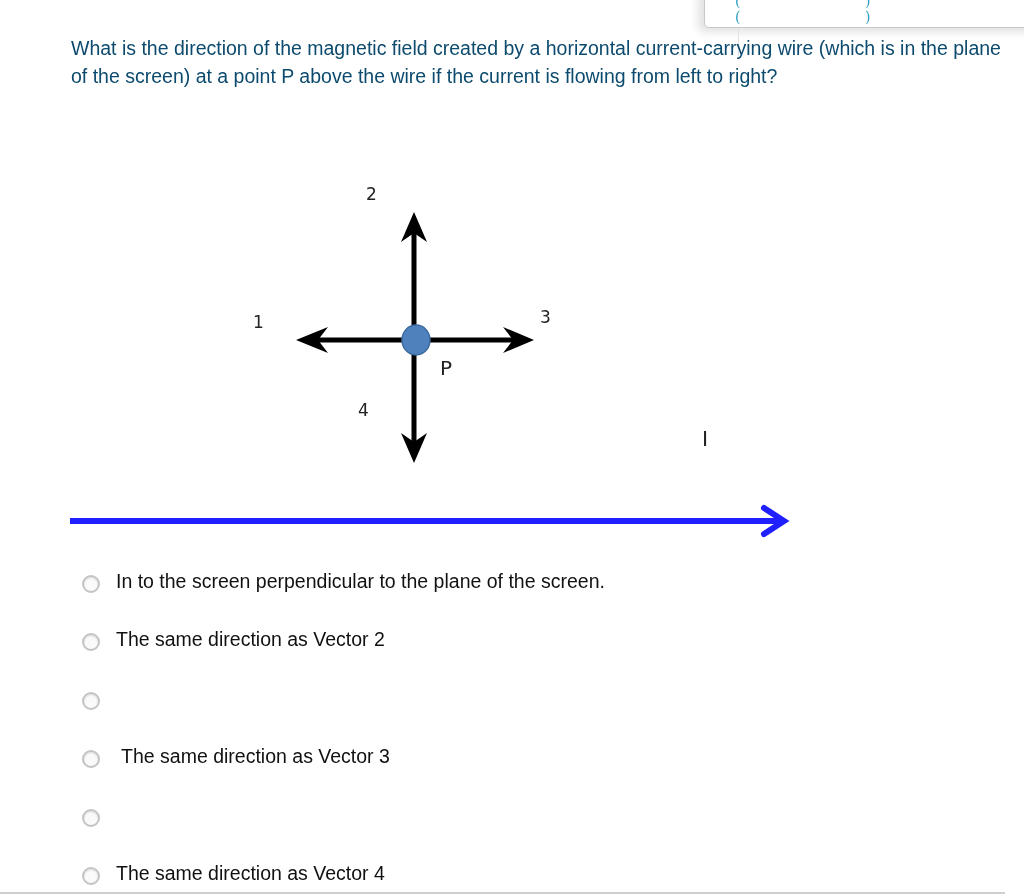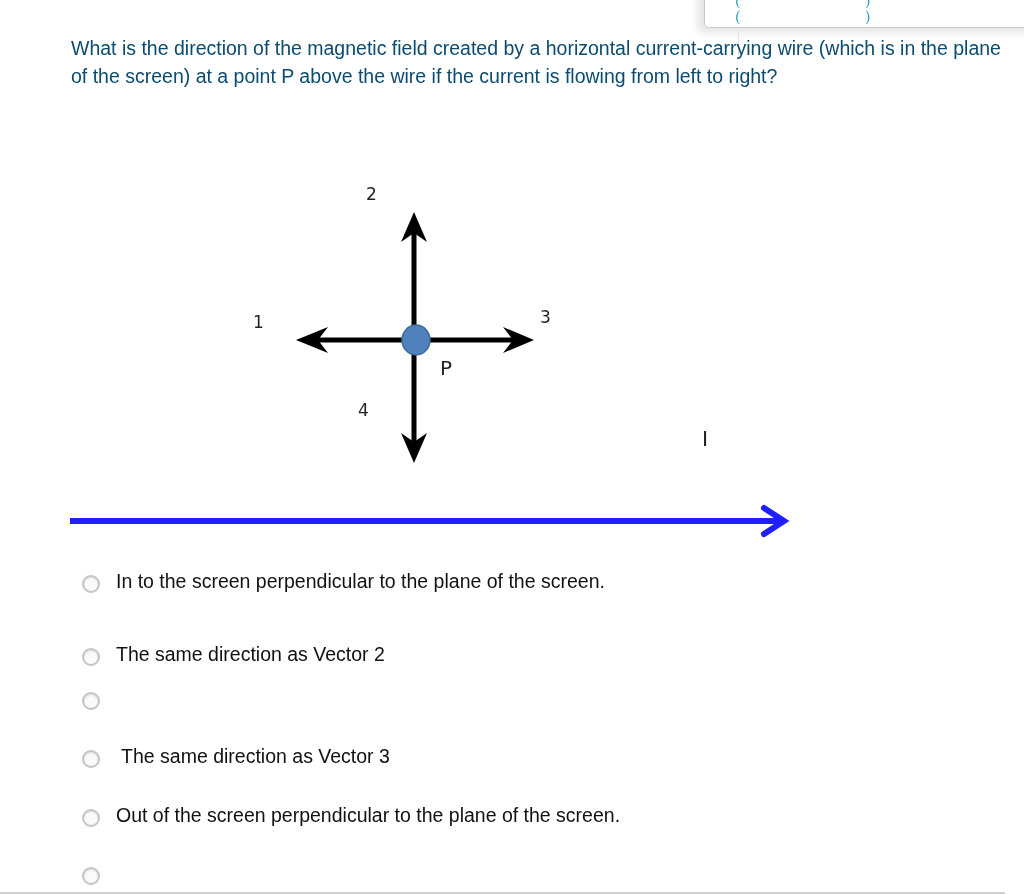--- a/index.html
+++ b/index.html
@@ -141,33 +141,33 @@
   <span class="label" style="left:358px;top:400px;">4</span>
   <span class="label" style="left:440px;top:356px;font-size:20px;">P</span>
   <span class="label" style="left:702px;top:426px;font-size:22px;font-family:'Liberation Sans',sans-serif;">I</span>
 </div>
 
 <div class="options">
   <div class="option" style="top:0px;">
     <span class="radio"></span>
     <span class="option-label">In to the screen perpendicular to the plane of the screen.</span>
   </div>
-  <div class="option" style="top:73px;">
+  <div class="option" style="top:58px;">
     <span class="radio"></span>
     <span class="option-label">The same direction as Vector 2</span>
   </div>
   <div class="option" style="top:117px;">
     <span class="radio"></span>
   </div>
   <div class="option" style="top:175px;justify-content:center;">
     <span class="radio"></span>
     <span class="option-label"> The same direction as Vector 3</span>
   </div>
   <div class="option" style="top:234px;">
     <span class="radio"></span>
-    <span class="option-label">Out of the screen perpendicular to the plane of the screen.</span>
   </div>
   <div class="option" style="top:292px;">
     <span class="radio"></span>
+    <span class="option-label">The same direction as Vector 4</span>
   </div>
 </div>
 
 <div class="bottom-border"></div>
 
 </body></html>

